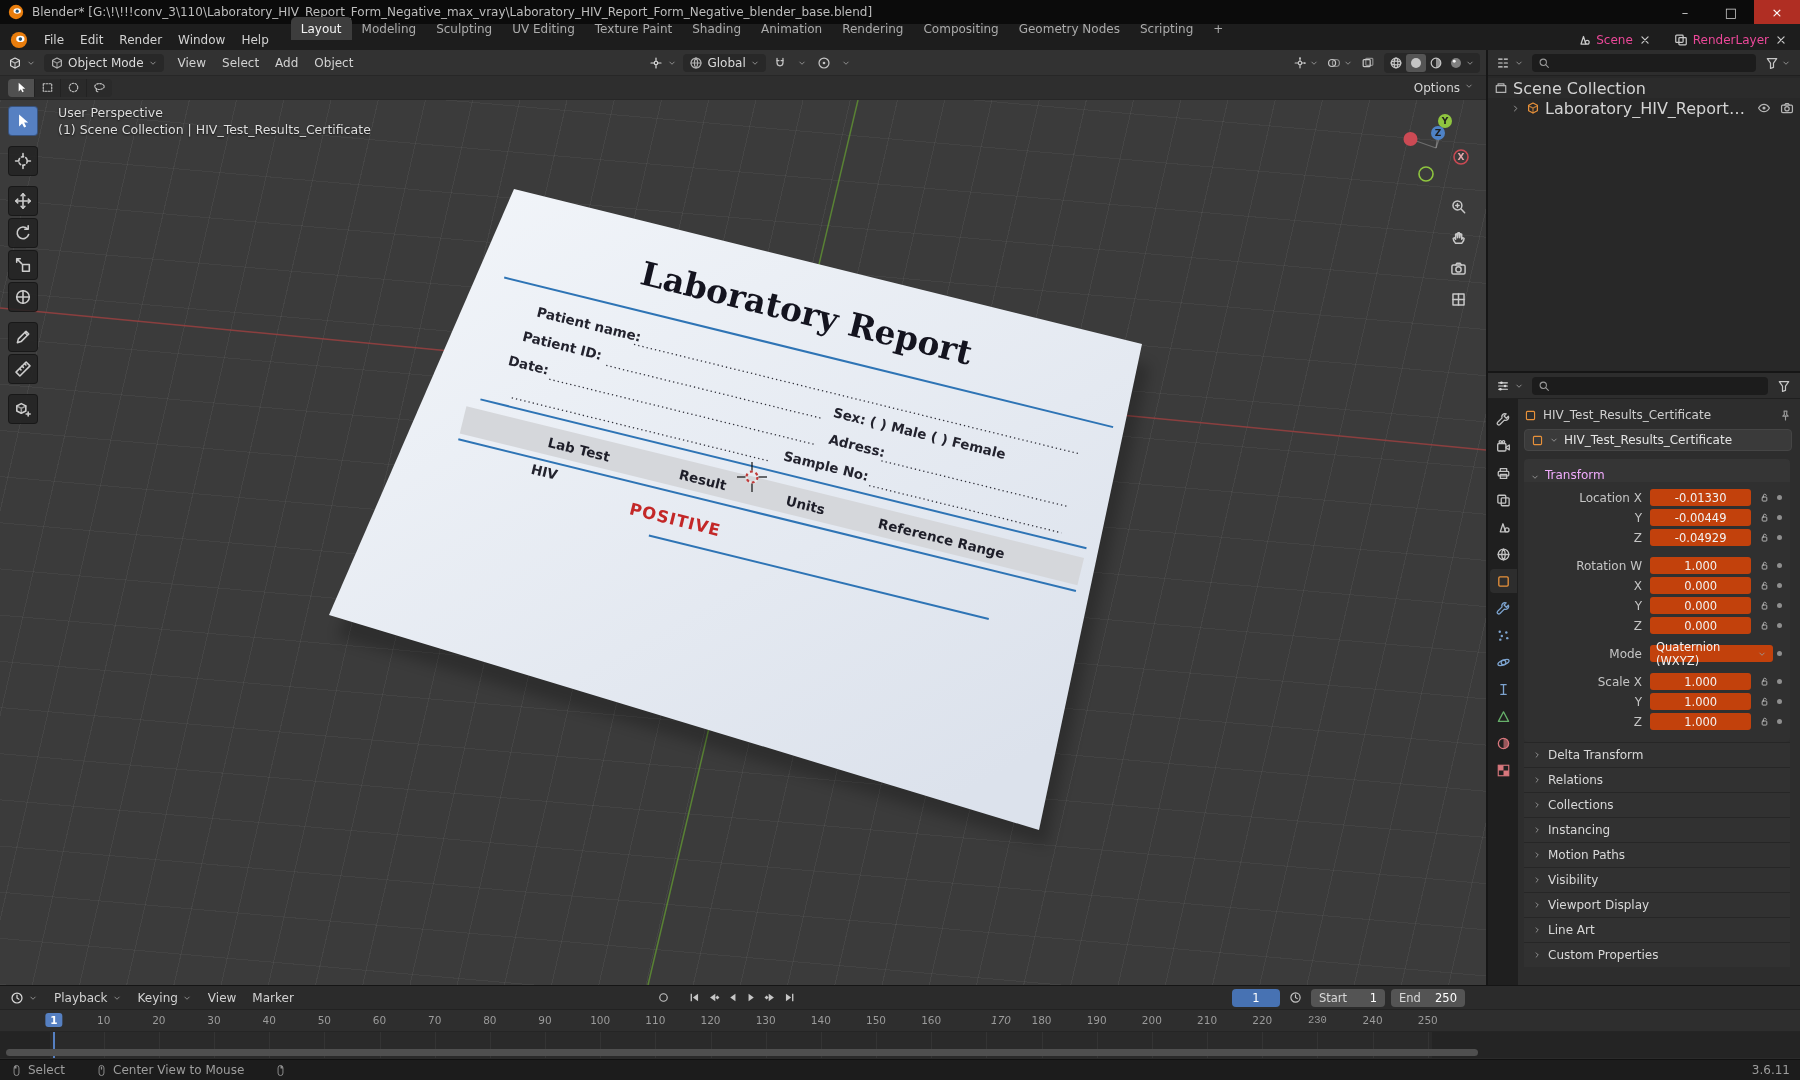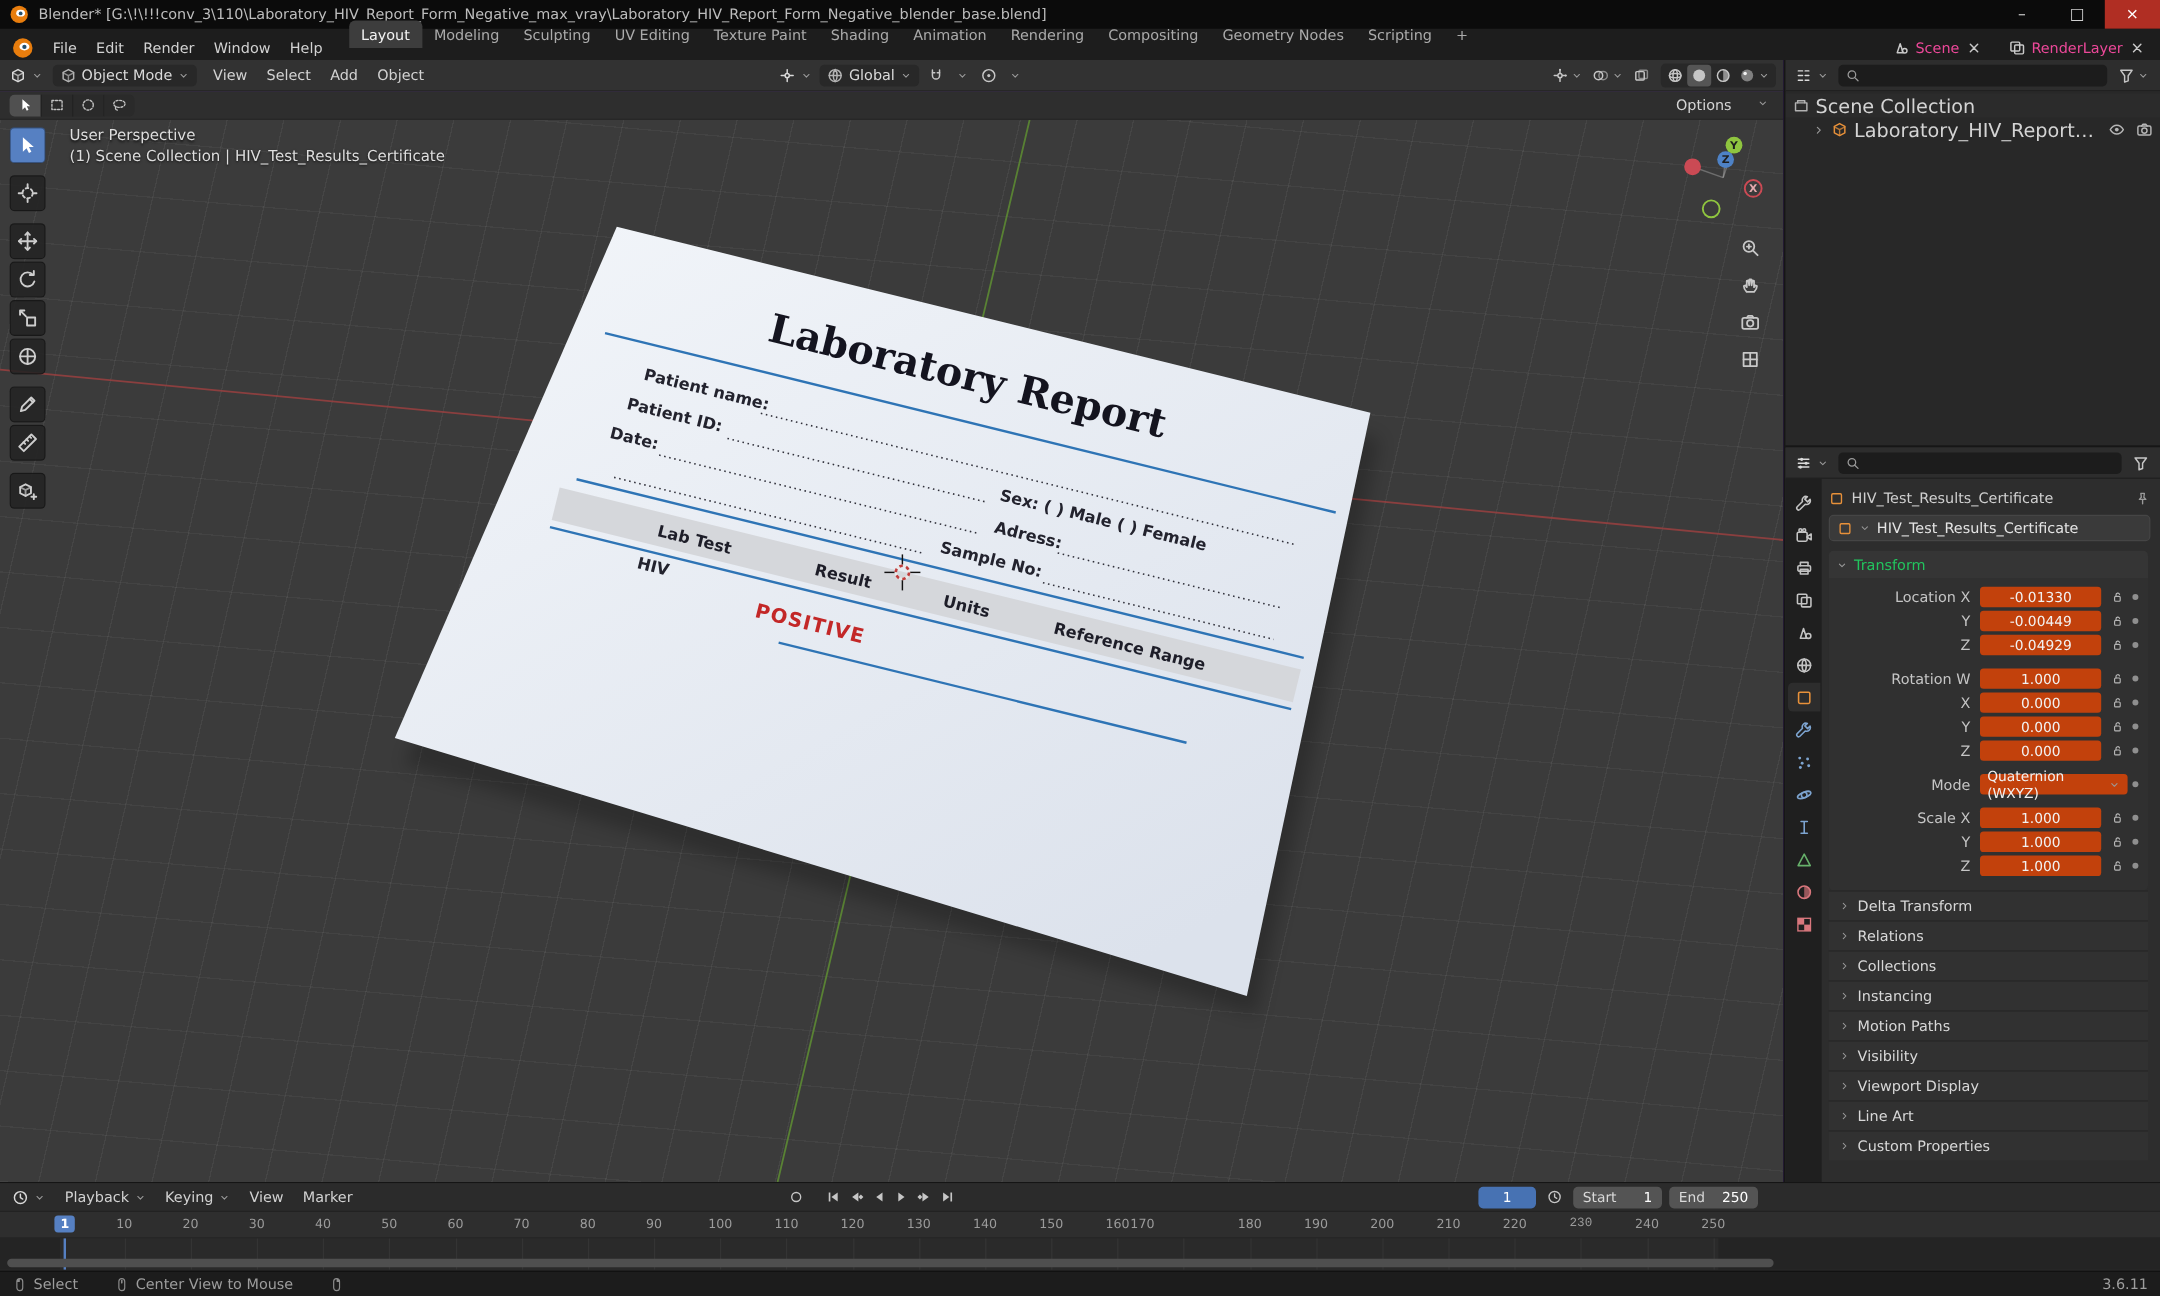--- a/index.html
+++ b/index.html
@@ -54,21 +54,21 @@
   .shadegrp{display:inline-flex;align-items:center;background:#282828;border-radius:4px;padding:1px 2px;margin-left:4px}
   .vp-center{display:flex;align-items:center;gap:4px;margin-left:280px}
   .vp-right{display:flex;align-items:center;gap:2px;margin-left:auto}
   .vp-toolheader{position:absolute;top:26px;left:0;right:0;height:24px;background:#2e2e2e;
                  border-bottom:1px solid #272727;display:flex;align-items:center;padding:0 8px;z-index:5}
   .seg{width:26px;height:18px;background:#2a2a2a;display:flex;align-items:center;justify-content:center;color:#c2c2c2}
   .seg:first-of-type{border-radius:4px 0 0 4px}
   .seg + .seg{border-left:1px solid #222}
   .seg:nth-of-type(4){border-radius:0 4px 4px 0}
   .seg.active{background:#505050;color:#fff}
-  .options{display:flex;align-items:flex-start;gap:21px;color:#d5d5d5;padding-right:4px}
+  .options{display:flex;align-items:flex-start;gap:4px;color:#d5d5d5;padding-right:4px}
 
   .vp-canvas{position:absolute;top:50px;left:0;right:0;bottom:0;background-color:#3b3b3b;
     background-image:
       repeating-linear-gradient(103deg, rgba(255,255,255,0.05) 0 1px, rgba(0,0,0,0) 1px 46px),
       repeating-linear-gradient(5deg, rgba(255,255,255,0.045) 0 1px, rgba(0,0,0,0) 1px 46px);
     overflow:hidden}
   .scene-svg{position:absolute;inset:0;width:100%;height:100%}
 
   .cert .c-title{font-family:"DejaVu Serif","Liberation Serif",serif;font-size:33px;font-weight:bold;fill:#14141f;text-anchor:middle}
   .cert .c-label{font-family:"DejaVu Sans",sans-serif;font-size:13.5px;font-weight:bold;fill:#23232e}
@@ -112,22 +112,22 @@
   .props-row{flex:1;display:flex;min-height:0}
   .ptabs{width:30px;background:#1f1f1f;display:flex;flex-direction:column;align-items:center;padding-top:8px;gap:3px}
   .ptab{width:27px;height:24px;display:flex;align-items:center;justify-content:center;border-radius:4px 0 0 4px}
   .ptab.active{background:#2d2d2d}
   .ptab [data-icon]{width:15px;height:15px}
   .pmain{flex:1;padding:4px 8px 0 6px;overflow:hidden}
   .crumb{display:flex;align-items:center;gap:6px;height:24px;color:#cfcfcf}
   .idrow{margin:2px 0 8px}
   .idfield{display:flex;align-items:center;gap:5px;background:#3a3a3a;border:1px solid #454545;
            border-radius:4px;height:22px;padding:0 6px;color:#e4e4e4;white-space:nowrap;overflow:hidden}
-  .ppanel-h{height:23px;display:flex;align-items:center;gap:5px;background:#353535;border-radius:4px 4px 0 0;
-            padding:0 6px;color:#22c55e;margin-right:2px;font-size:12px}
+  .ppanel-h{height:23px;display:flex;align-items:flex-end;gap:5px;background:#353535;border-radius:4px 4px 0 0;
+            padding:0 6px;color:#f0abfc;margin-right:2px;font-size:12px}
   .pbody{background:#303030;padding:6px 4px 10px 0;border-radius:0 0 4px 4px;margin-right:2px}
   .prow{display:flex;align-items:center;height:19px;margin-bottom:1px}
   .prow.gap{margin-top:9px}
   .plabel{width:118px;text-align:right;margin-right:8px;color:#c5c5c5;font-size:12px;flex:0 0 auto;white-space:nowrap}
   .pfield{width:112px;height:17px;background:#c2410c;border-radius:3px;display:flex;align-items:center;
           justify-content:center;color:#f2f2f2;font-size:11.5px}
   .pfield.pdrop{width:134px;justify-content:space-between;padding:0 6px}
   .plock{width:20px;display:flex;justify-content:center;color:#b5b5b5;margin-left:4px}
   .plock [data-icon]{width:11px;height:11px}
   .animdot{width:14px;display:flex;justify-content:center;align-items:center}
@@ -1270,21 +1270,21 @@
           <div class="tick" style="left: 434.673px;">70</div>
           <div class="tick" style="left: 489.843px;">80</div>
           <div class="tick" style="left: 545.013px;">90</div>
           <div class="tick" style="left: 600.183px;">100</div>
           <div class="tick" style="left: 655.353px;">110</div>
           <div class="tick" style="left: 710.523px;">120</div>
           <div class="tick" style="left: 765.693px;">130</div>
           <div class="tick" style="left: 820.863px;">140</div>
           <div class="tick" style="left: 876.033px;">150</div>
           <div class="tick" style="left: 931.203px;">160</div>
-          <div class="tick" style="left: 952px;">170</div>
+          <div class="tick" style="left: 1001px; font-style: italic;">170</div>
           <div class="tick" style="left: 1041.54px;">180</div>
           <div class="tick" style="left: 1096.71px;">190</div>
           <div class="tick" style="left: 1151.88px;">200</div>
           <div class="tick" style="left: 1207.05px;">210</div>
           <div class="tick" style="left: 1262.22px;">220</div>
           <div class="tick" style="left: 1317.39px; font-family: Liberation Mono, monospace;">230</div>
           <div class="tick" style="left: 1372.56px;">240</div>
           <div class="tick" style="left: 1427.73px;">250</div>
         </div>
       <div class="playhead-badge">1</div>

